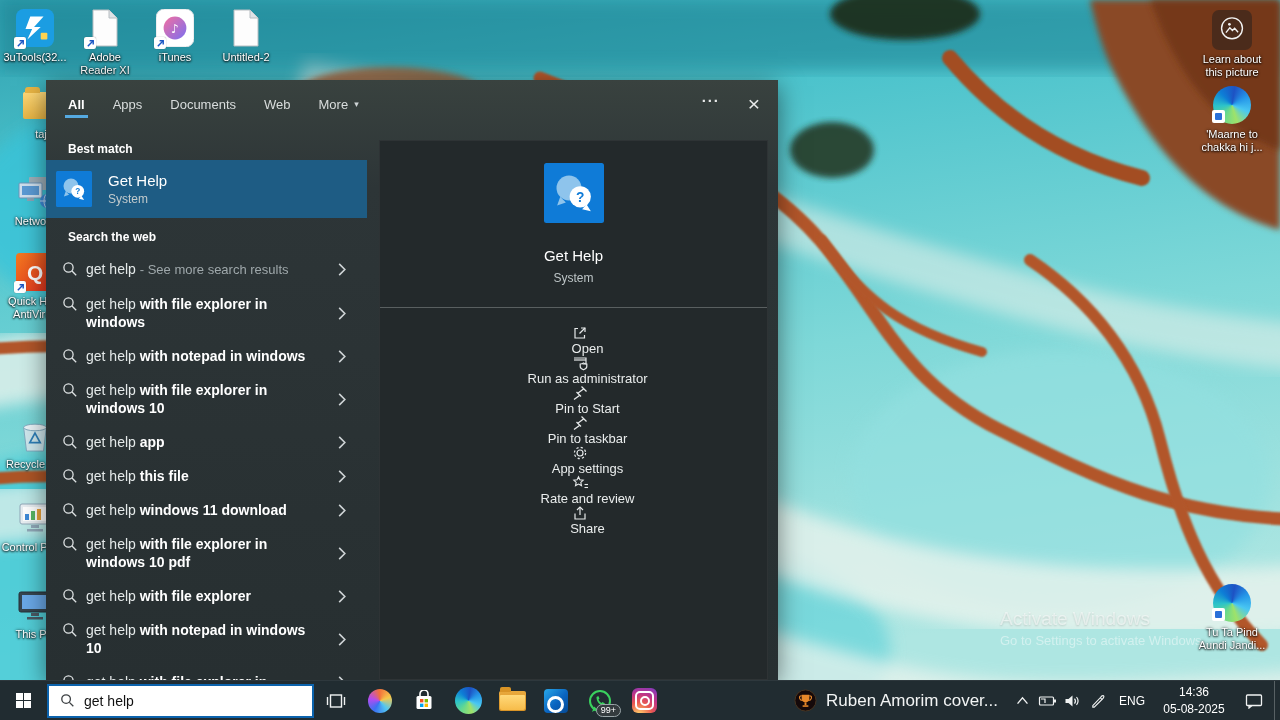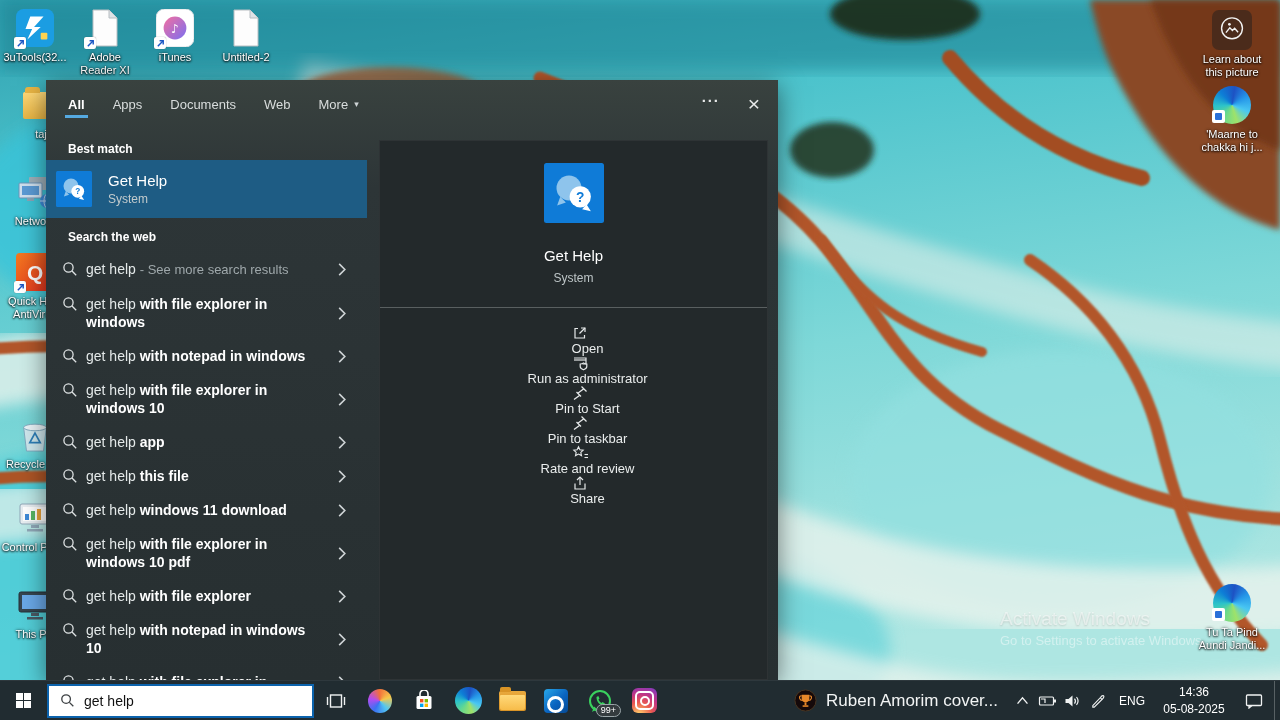--- a/index.html
+++ b/index.html
@@ -562,20 +562,29 @@
                 <path d="M9.5 1.5 L14.5 6.5"></path>
                 <path d="M11.8 3.8 L5.8 8.2"></path>
                 <path d="M7.8 10.2 L2 14.5"></path>
                 <path d="M4.5 7 L9 11.5"></path>
               </svg>
             </span>
           <span class="albl">Pin to taskbar</span>
         </div>
         <div class="action">
           <span class="aico">
+              <svg width="16" height="16" viewBox="0 0 16 16" fill="none" stroke="#e6e9ea" stroke-width="1.2">
+                <circle cx="8" cy="8" r="3"></circle>
+                <circle cx="8" cy="8" r="5.6" stroke-dasharray="2.2 2.2"></circle>
+              </svg>
+            </span>
+          <span class="albl">App settings</span>
+        </div>
+        <div class="action">
+          <span class="aico">
               <svg width="17" height="16" viewBox="0 0 17 16" fill="none" stroke="#e6e9ea" stroke-width="1.1">
                 <path d="M6.5 1.8 l1.4 3 3.3.4 -2.4 2.2 .7 3.2 -3 -1.6 -3 1.6 .7-3.2 -2.4-2.2 3.3-.4 z"></path>
                 <path d="M12.5 9.5 H16"></path>
                 <path d="M12.5 12.5 H16"></path>
               </svg>
             </span>
           <span class="albl">Rate and review</span>
         </div>
         <div class="action">
           <span class="aico">

